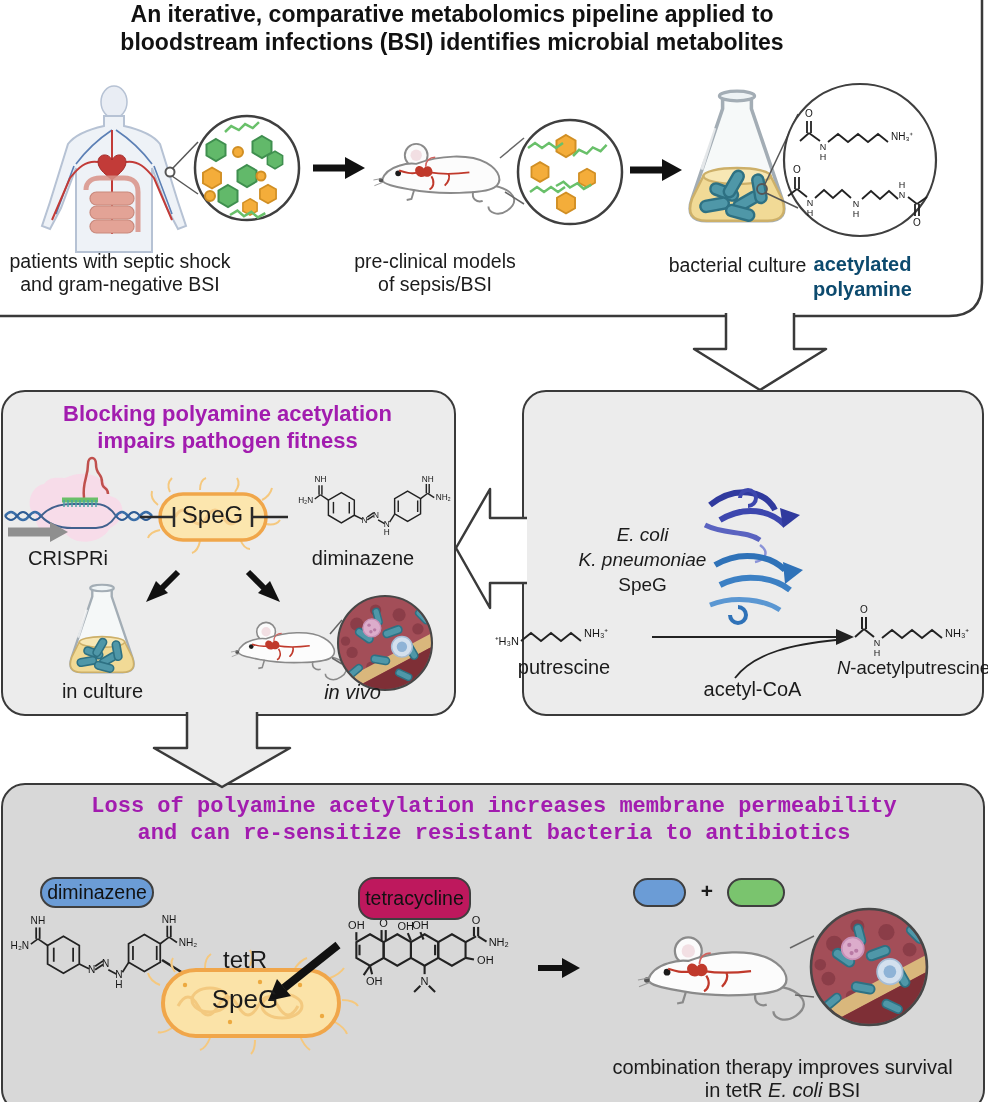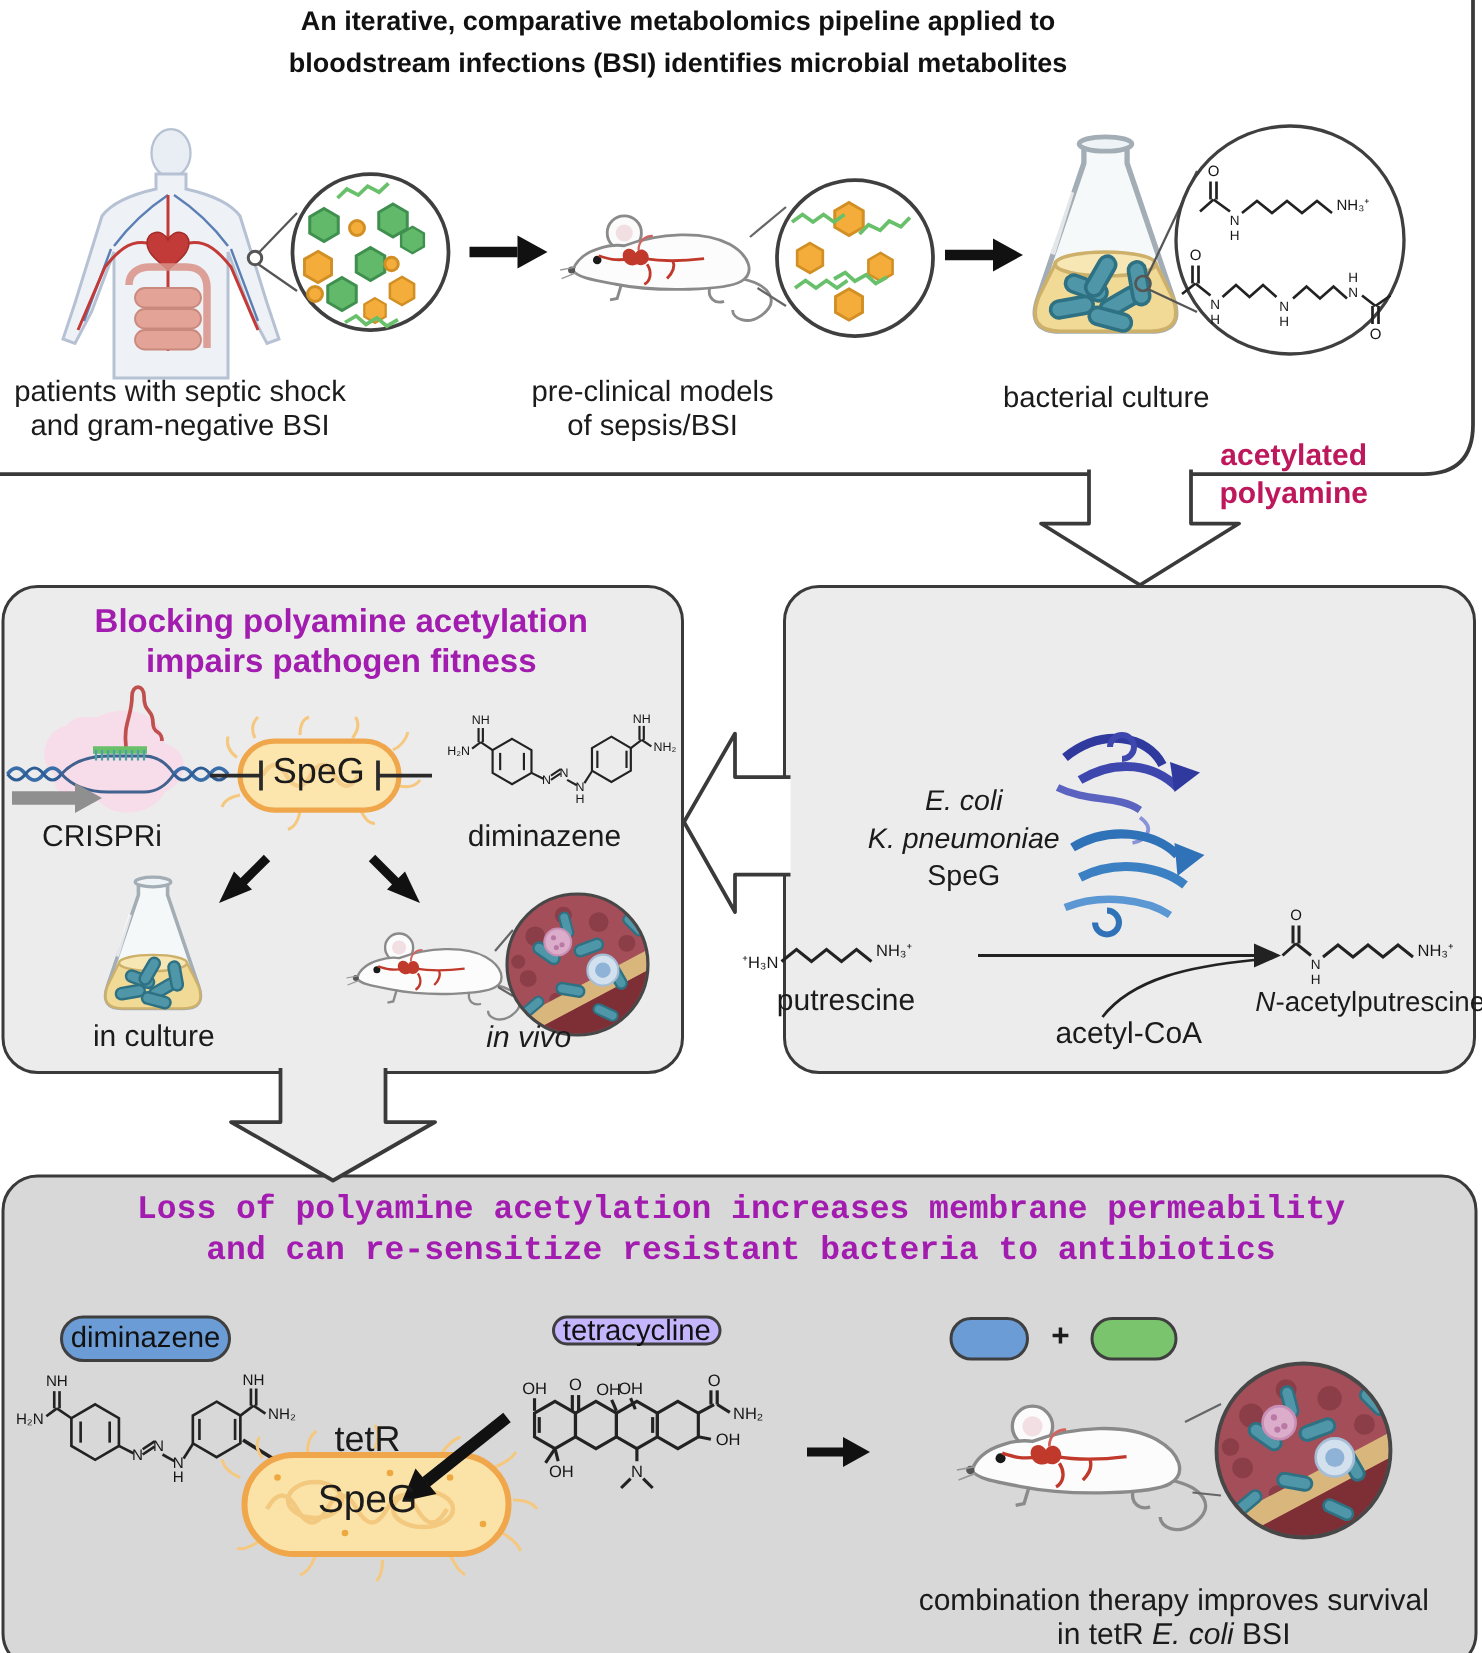--- a/index.html
+++ b/index.html
@@ -1,24 +1,24 @@
 <!DOCTYPE html>
 <html><head>
 <meta charset="utf-8">
 <style>
   html,body{margin:0;padding:0;background:#fff;}
   .canvas{position:relative;width:988px;height:1102px;background:#ffffff;overflow:hidden;
           font-family:"Liberation Sans",sans-serif;color:#1b1b1b;}
   .abs{position:absolute;}
   .label{position:absolute;text-align:center;font-size:19.5px;line-height:23px;color:#1b1b1b;}
   .hdr{position:absolute;left:0;top:8;width:904px;text-align:center;font-weight:bold;
-       font-size:18px;line-height:28px;color:#111;}
+       font-size:23px;line-height:28px;color:#111;}
   .panel{position:absolute;background:#ececec;border:2.5px solid #3a3a3a;border-radius:24px;box-sizing:border-box;}
   .panel-title{position:absolute;text-align:center;font-weight:bold;font-size:22px;line-height:27px;color:#a21caf;}
-  .red{color:#be185d;font-weight:bold;font-size:20px;line-height:25px;margin-top:40px;}
+  .red{color:#0c4a6e;font-weight:bold;font-size:20px;line-height:25px;}
   .italic{font-style:italic;}
   .badge{position:absolute;border:2px solid #3f3f3f;border-radius:16px;box-sizing:border-box;
          display:flex;align-items:center;justify-content:center;font-size:19.5px;color:#111;}
   svg.art{position:absolute;left:0;top:0;z-index:3;}
   .z1{z-index:1;} .z4{z-index:4;}
   svg text{font-family:"Liberation Sans",sans-serif;fill:#161616;}
 </style>
 </head>
 <body>
 
@@ -503,21 +503,21 @@
   </div>
 
   <div class="panel-title z4" style="left:0px;top:793px;width:988px;font-family:Liberation Mono, monospace;">
     <div>Loss of polyamine acetylation increases membrane permeability</div>
     <div>and can re-sensitize resistant bacteria to antibiotics</div>
   </div>
 
   <div class="badge z4" style="left:40px;top:877px;width:114px;height:31px;background:#6b9cd6;">
     <span>diminazene</span>
   </div>
-  <div class="badge z4" style="left:368px;top:877px;width:113px;height:20px;background:#c4b5fd;">
+  <div class="badge z4" style="left:358px;top:877px;width:113px;height:43px;background:#be185d;">
     <span>tetracycline</span>
   </div>
 
   <div class="label z4" style="left:195px;top:948px;width:100px;font-size:24px;">
     <div>tetR</div>
   </div>
   <div class="label z4" style="left:185px;top:988px;width:120px;font-size:26px;">
     <div>SpeG</div>
   </div>
 

